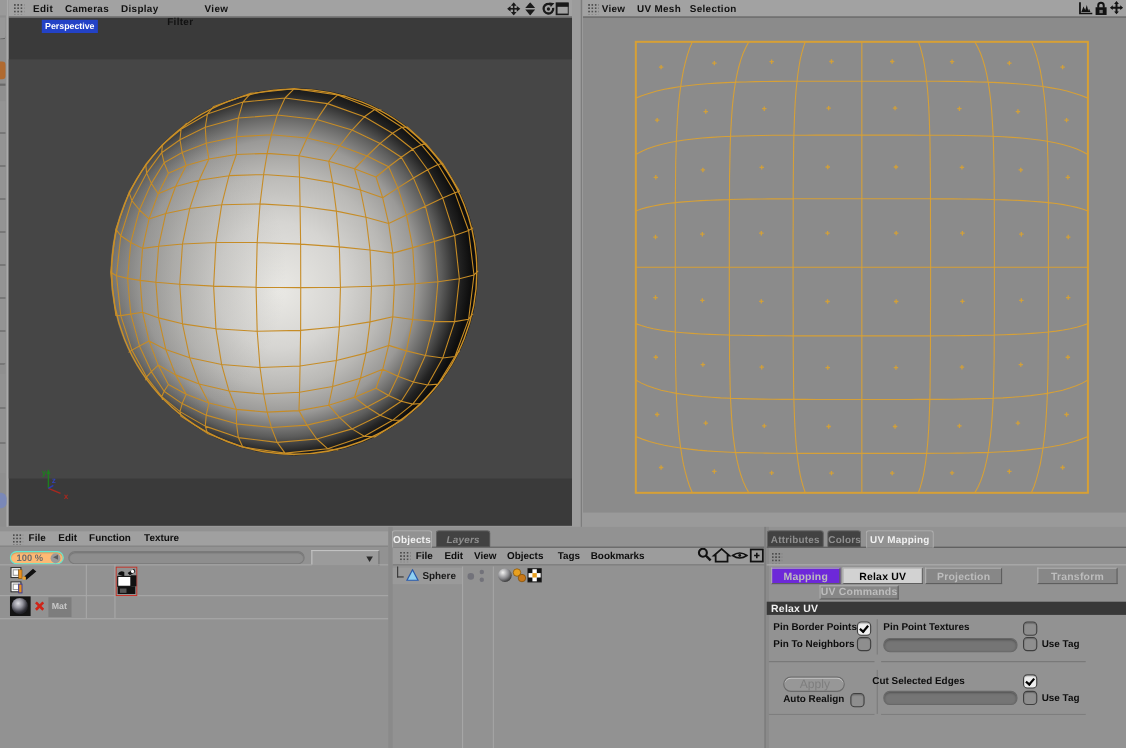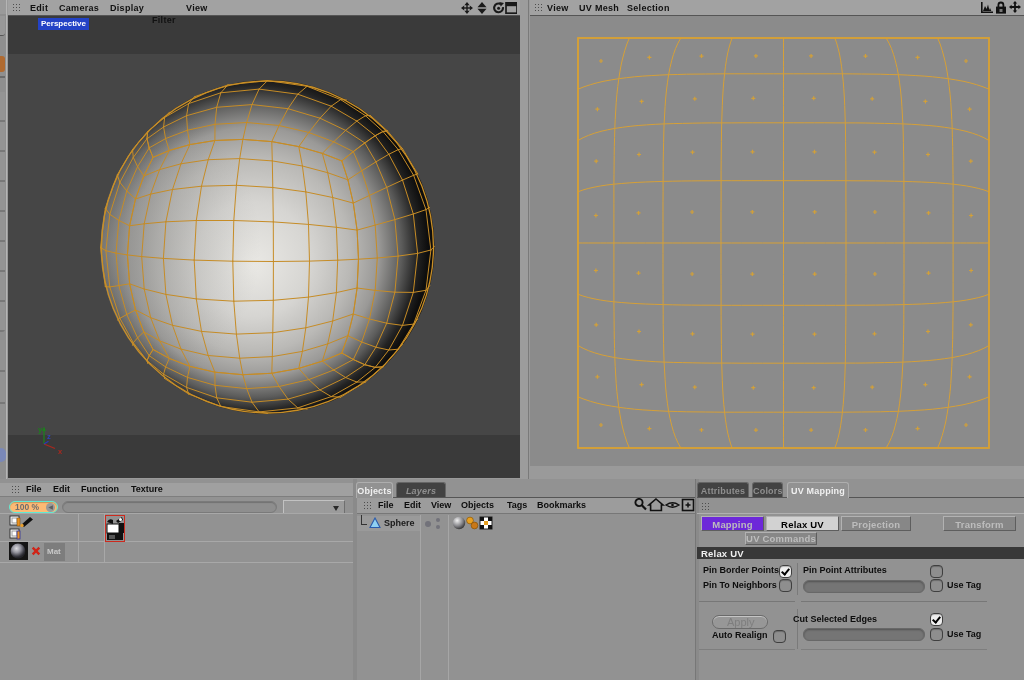--- a/index.html
+++ b/index.html
@@ -288,21 +288,21 @@
     </div>
 
     <span class="lbl" style="left:6px;top:86px;">Pin Border Points</span>
     <span class="cb chk" style="position:absolute;left:82px;top:86px;"></span>
     <span class="lbl" style="left:6px;top:101px;">Pin To Neighbors</span>
     <span class="cb" style="position:absolute;left:82px;top:100px;"></span>
 
     <div style="position:absolute;left:100px;top:84px;width:1px;height:32px;background:#7a7a7a;"></div>
     <div style="position:absolute;left:100px;top:130px;width:1px;height:40px;background:#7a7a7a;"></div>
 
-    <span class="lbl" style="left:106px;top:86px;">Pin Point  Attributes</span>
+    <span class="lbl" style="left:106px;top:86px;">Pin Point  Textures</span>
     <span class="cb" style="position:absolute;left:233px;top:86px;"></span>
     <div class="bar" style="position:absolute;left:106px;top:101px;width:122px;"></div>
     <span class="cb" style="position:absolute;left:233px;top:100px;"></span>
     <span class="lbl" style="left:250px;top:101px;">Use Tag</span>
 
     <div style="position:absolute;left:2px;top:122px;width:96px;height:1px;background:#777;"></div>
     <div style="position:absolute;left:104px;top:122px;width:186px;height:1px;background:#777;"></div>
 
     <div style="position:absolute;left:15px;top:136px;width:56px;height:14px;border-radius:7px;background:#979797;border:1px solid #6a6a6a;box-shadow:inset 0 1px 0 #c5c5c5;">
       <span style="position:absolute;left:14px;top:0px;font-size:11px;font-weight:normal;color:#7e7e7e;">Apply</span>

